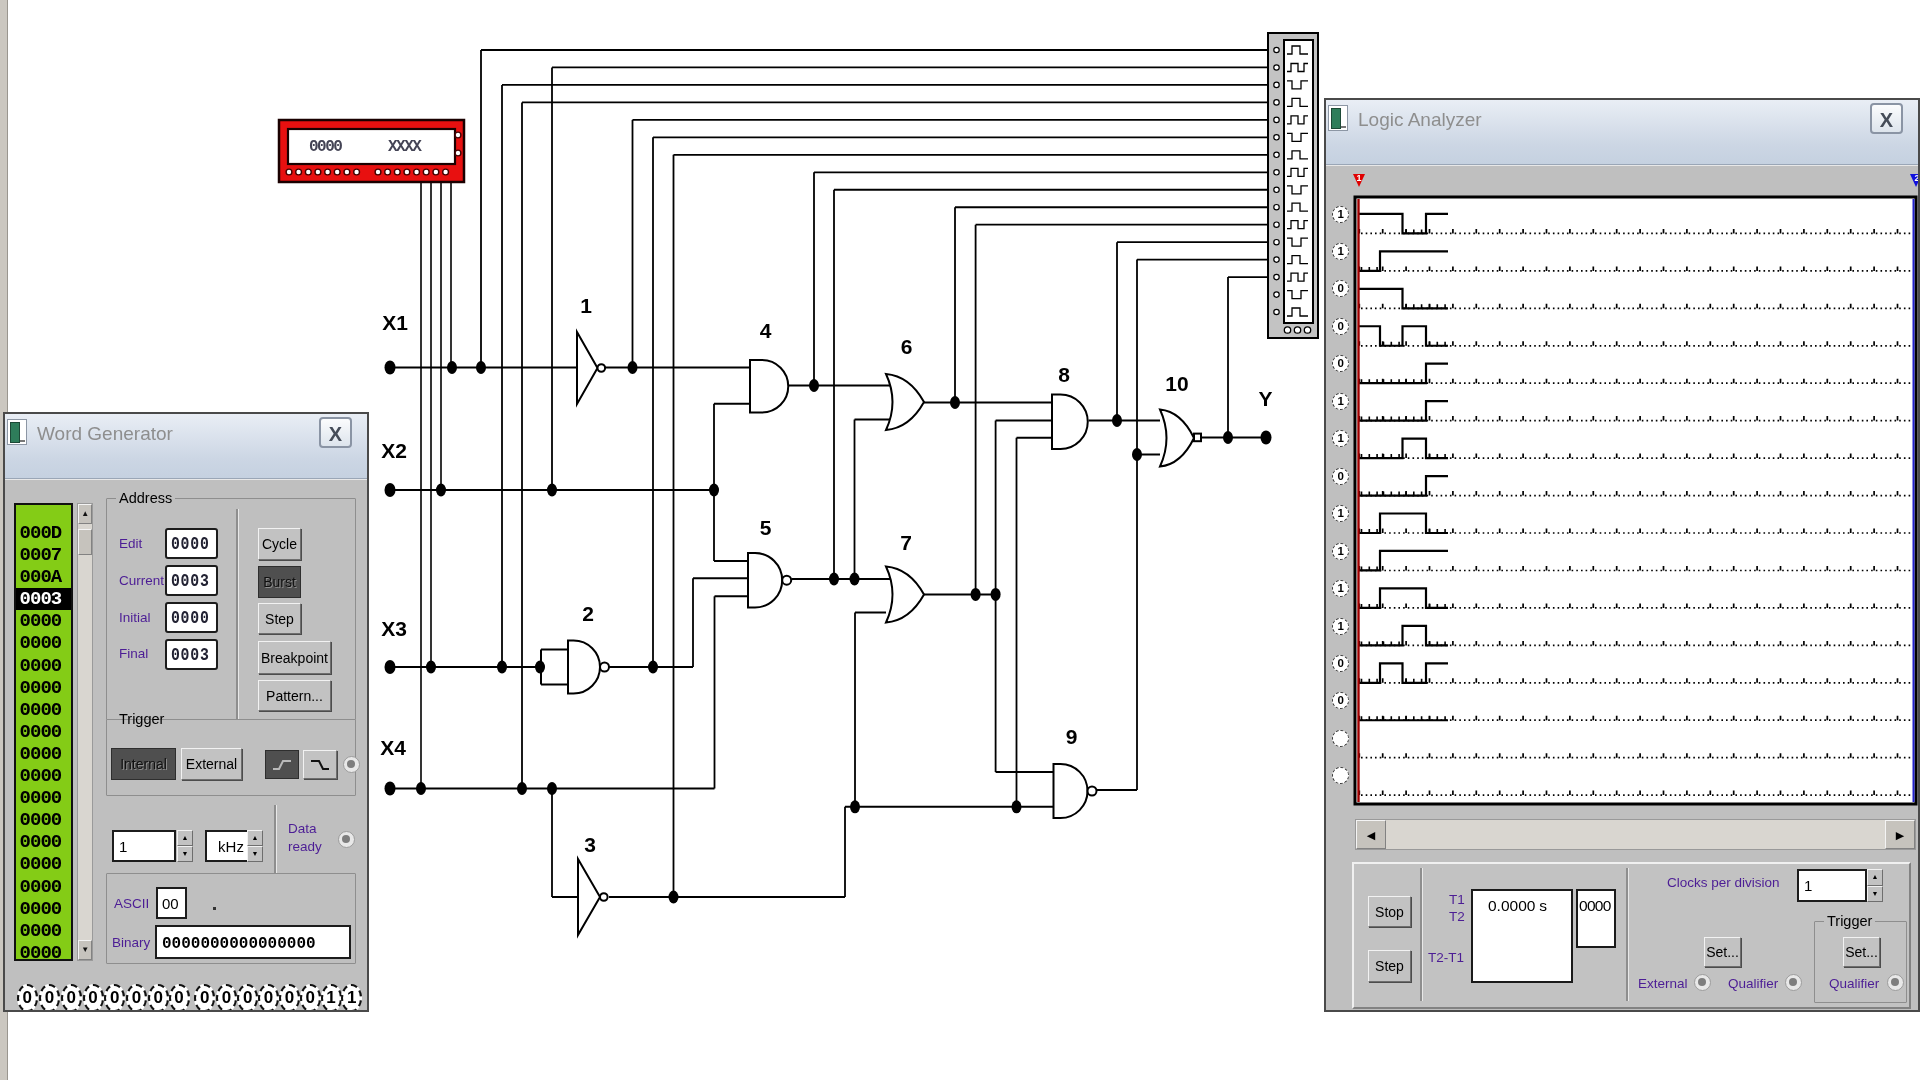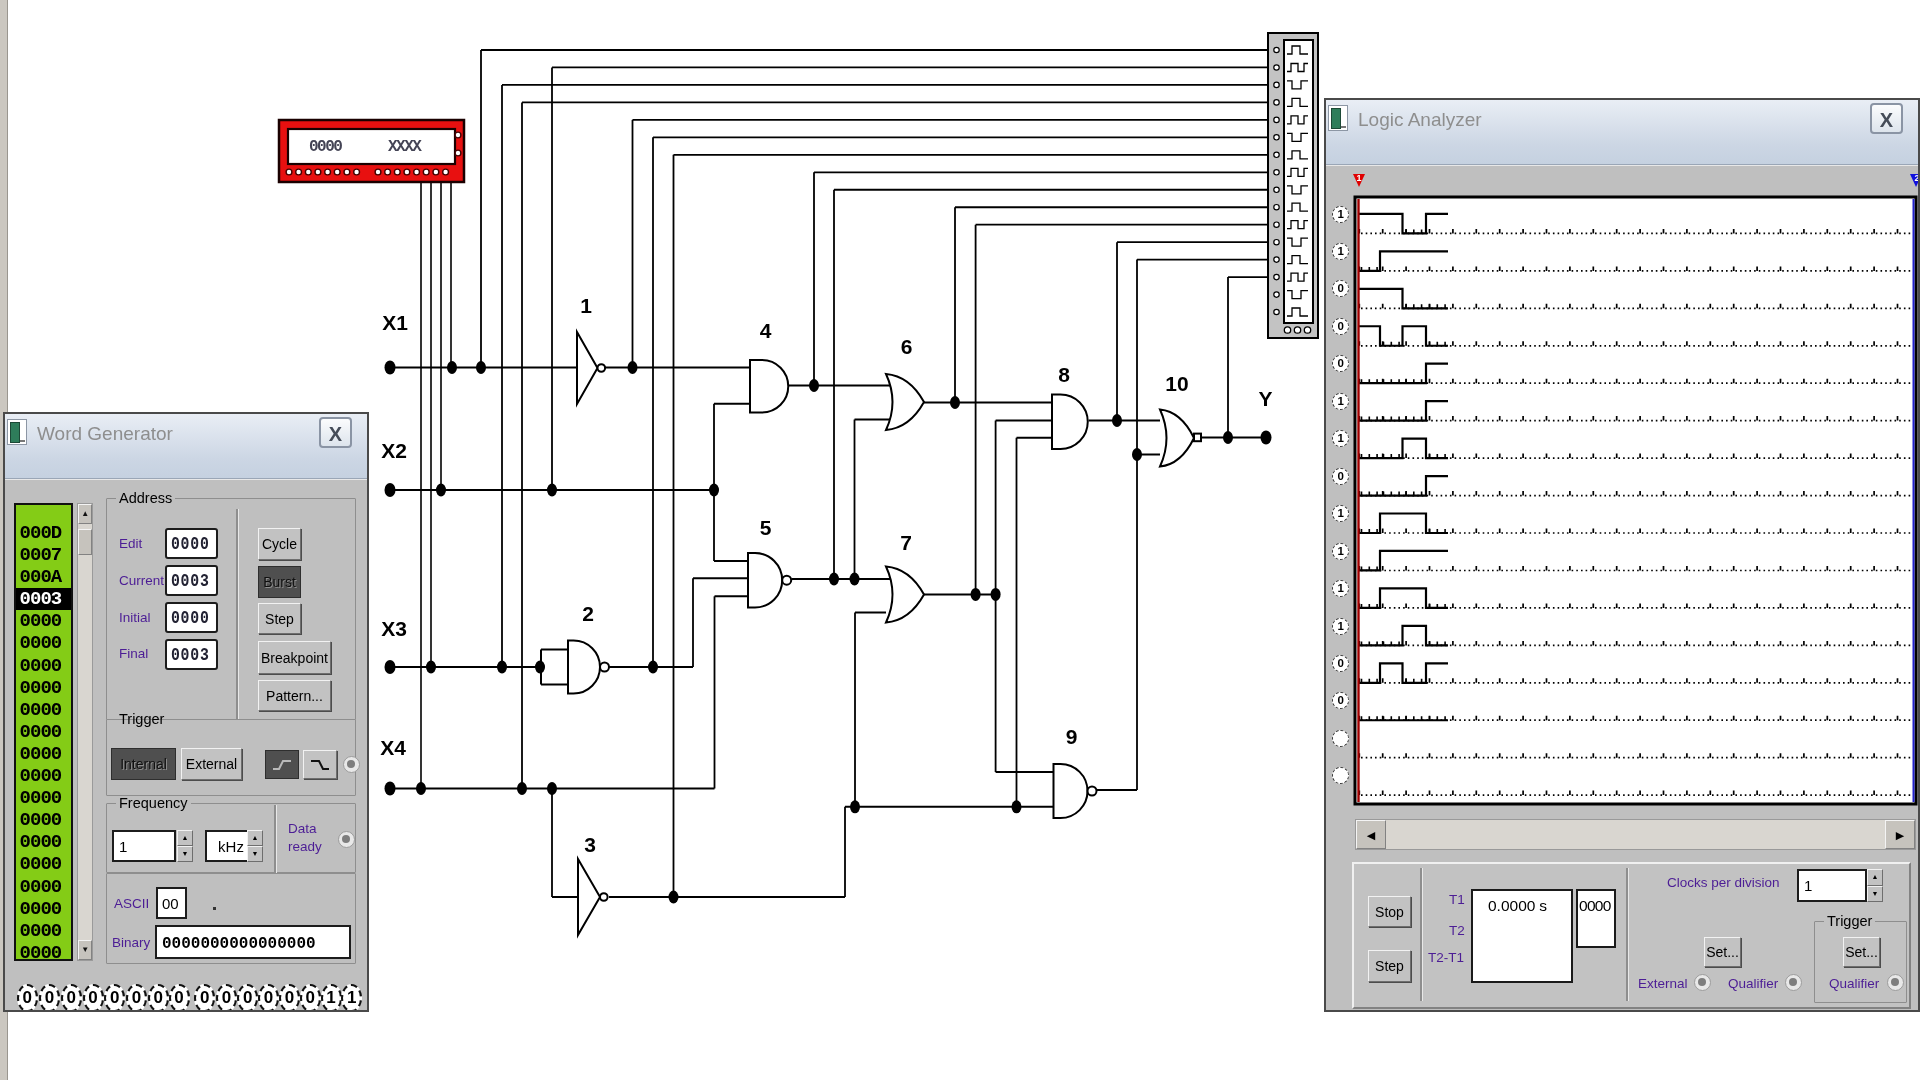--- a/index.html
+++ b/index.html
@@ -312,23 +312,20 @@
         <svg width="22" height="14">
           <path d="M2,11 h6 l4,-8 h8" stroke="#b9b9b9" stroke-width="2" fill="none"></path>
         </svg>
       </div>
   <div class="btn" style="left:298px;top:271px;width:34px;height:29px">
         <svg width="22" height="14">
           <path d="M2,3 h8 l4,8 h6" stroke="#111" stroke-width="2" fill="none"></path>
         </svg>
       </div>
   <div class="radio" style="left:338px;top:277px"></div>
-  <fieldset class="grp" style="left:101px;top:316px;width:250px;height:78px">
-   <legend>Frequency</legend>
-  </fieldset>
   <div class="gsep" style="left:269px;top:326px;height:68px"></div>
   <div class="fbox2" style="left:107px;top:351px;width:64px;text-align:left;padding-left:5px">1</div>
   <div class="spin" style="left:172px;top:351px">
         <div>▲</div>
         <div>▼</div>
       </div>
   <div class="fbox2" style="left:200px;top:351px;width:52px">kHz</div>
   <div class="spin" style="left:242px;top:351px">
         <div>▲</div>
         <div>▼</div>
@@ -454,21 +451,21 @@
       <div class="lcirc" style="left:6.3px;top:602.2px"></div>
   <div class="hsb">
    <div class="harr" style="left:0">◀</div>
    <div class="harr" style="right:0">▶</div>
   </div>
   <div class="panel">
    <div class="btn" style="left:14px;top:32px;width:43px;height:31px">Stop</div>
    <div class="btn" style="left:14px;top:86px;width:43px;height:32px">Step</div>
    <div class="gsep" style="left:66px;top:4px;height:133px"></div>
    <div class="lab" style="left:95px;top:28px">T1</div>
-   <div class="lab" style="left:95px;top:59px">T2</div>
+   <div class="lab" style="left:95px;top:45px">T2</div>
    <div class="lab" style="left:74px;top:86px">T2-T1</div>
    <div class="tdisp" style="left:117px;top:25px;width:102px;height:94px;padding-left:15px">0.0000 s</div>
    <div class="tdisp" style="left:222px;top:25px;width:40px;height:59px;padding-left:1px;letter-spacing:-0.7px">0000</div>
    <div class="gsep" style="left:272px;top:4px;height:133px"></div>
    <div class="lab" style="left:313px;top:11px">Clocks per division</div>
    <div class="fbox2" style="left:443px;top:5px;width:70px;height:33px;text-align:left;padding-left:5px">1</div>
    <div class="spin" style="left:513px;top:5px;height:33px">
           <div>▲</div>
           <div>▼</div>
         </div>

